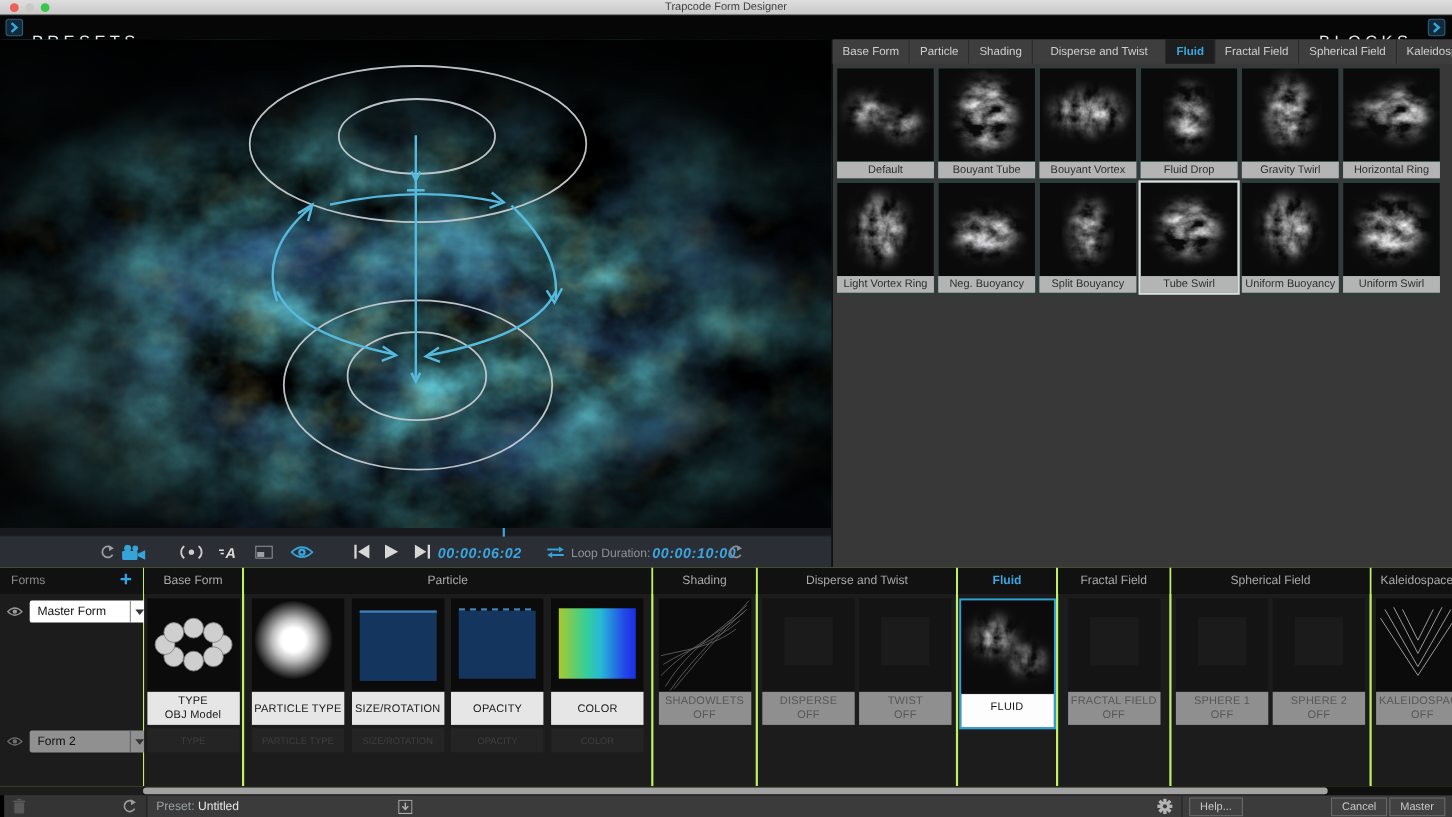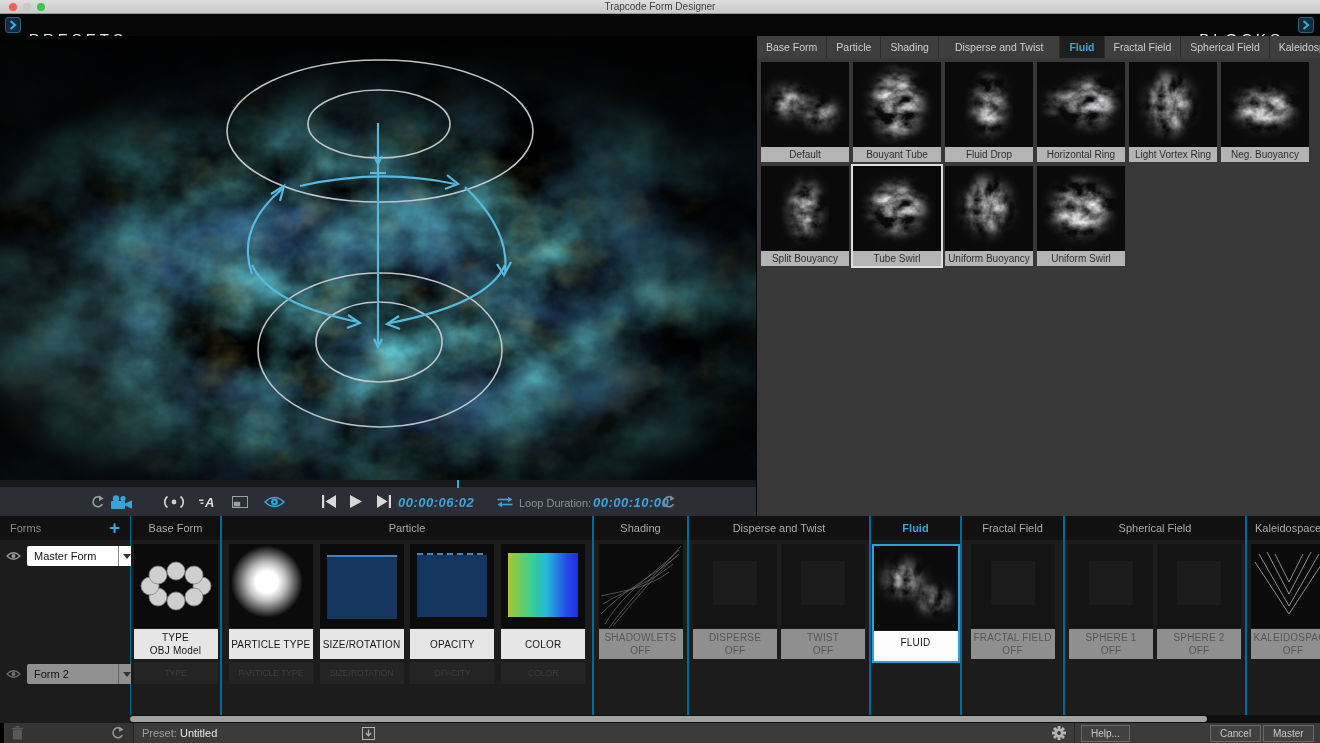--- a/index.html
+++ b/index.html
@@ -42,21 +42,21 @@
        background:#3e3e3e;white-space:nowrap;}
   .tab.sel{background:#1e1e1e;color:#39a7e0;font-weight:bold;}
   .pgrid{position:absolute;left:4px;top:26px;display:grid;grid-template-columns:repeat(6,88px);grid-gap:4px;}
   .ptile{width:88px;height:100px;background:#14b8a6;}
   .ptile.sel{outline:2px solid #dedede;}
   .pthumb{width:88px;height:85px;display:block;background:#0a0a0a;}
   .plabel{width:88px;height:15px;line-height:15px;background:#b4b4b4;color:#2e2e2e;font-size:10px;text-align:center;
           overflow:hidden;white-space:nowrap;}
 
   
-  .forms-panel{left:0;top:516px;width:1320px;height:199px;background:#0369a1;overflow:hidden;}
+  .forms-panel{left:0;top:516px;width:1320px;height:199px;background:#bef264;overflow:hidden;}
   .fcol{position:absolute;top:0;height:199px;background:#1c1c1c;}
   .fcol-h{height:24px;line-height:24px;background:#111;color:#a9a9a9;font-size:11px;text-align:center;
           overflow:hidden;white-space:nowrap;}
   .fcol-h.sel{color:#39a7e0;font-weight:bold;}
   .fbody{display:flex;justify-content:space-evenly;align-items:flex-start;padding-top:4px;}
   .card{width:84px;}
   .cthumb{width:84px;height:84px;background:#0b0b0b;position:relative;display:block;}
   .clabel{width:84px;height:30px;margin-top:1px;background:#e6e6e6;color:#161616;font-size:10px;text-align:center;
           display:flex;flex-direction:column;justify-content:center;line-height:13px;letter-spacing:0.2px;box-sizing:border-box;}
   .card.off .clabel{background:#8f8f8f;color:#565656;}
@@ -278,25 +278,41 @@
     <div class="ptile">
       <svg class="pthumb">
           <g filter="url(#ws2)">
             <ellipse cx="44" cy="42" rx="23" ry="31" fill="#fff"></ellipse>
           </g>
         </svg>
       <div class="plabel">Bouyant Tube</div>
     </div>
     <div class="ptile">
       <svg class="pthumb">
+          <g filter="url(#ws3)">
+            <ellipse cx="44" cy="40" rx="31" ry="16" fill="#fff"></ellipse>
+          </g>
+        </svg>
+      <div class="plabel">Bouyant Vortex</div>
+    </div>
+    <div class="ptile">
+      <svg class="pthumb">
           <g filter="url(#ws4)">
             <ellipse cx="44" cy="44" rx="13" ry="27" fill="#fff"></ellipse>
           </g>
         </svg>
       <div class="plabel">Fluid Drop</div>
+    </div>
+    <div class="ptile">
+      <svg class="pthumb">
+          <g filter="url(#ws1)">
+            <ellipse cx="42" cy="40" rx="17" ry="29" fill="#fff"></ellipse>
+          </g>
+        </svg>
+      <div class="plabel">Gravity Twirl</div>
     </div>
     <div class="ptile">
       <svg class="pthumb">
           <g filter="url(#ws2)">
             <ellipse cx="54" cy="40" rx="22" ry="21" fill="#fff"></ellipse>
             <ellipse cx="24" cy="42" rx="13" ry="8" fill="#fff"></ellipse>
           </g>
         </svg>
       <div class="plabel">Horizontal Ring</div>
     </div>

